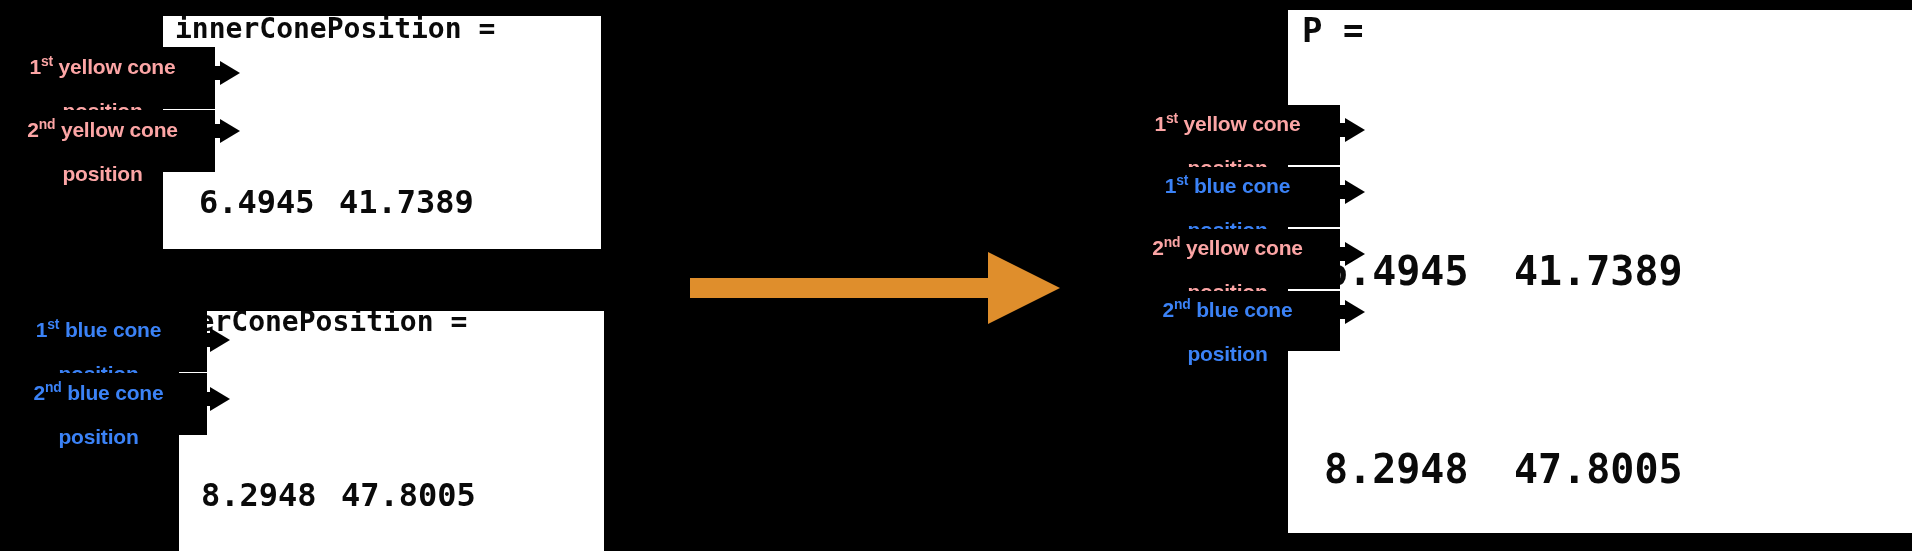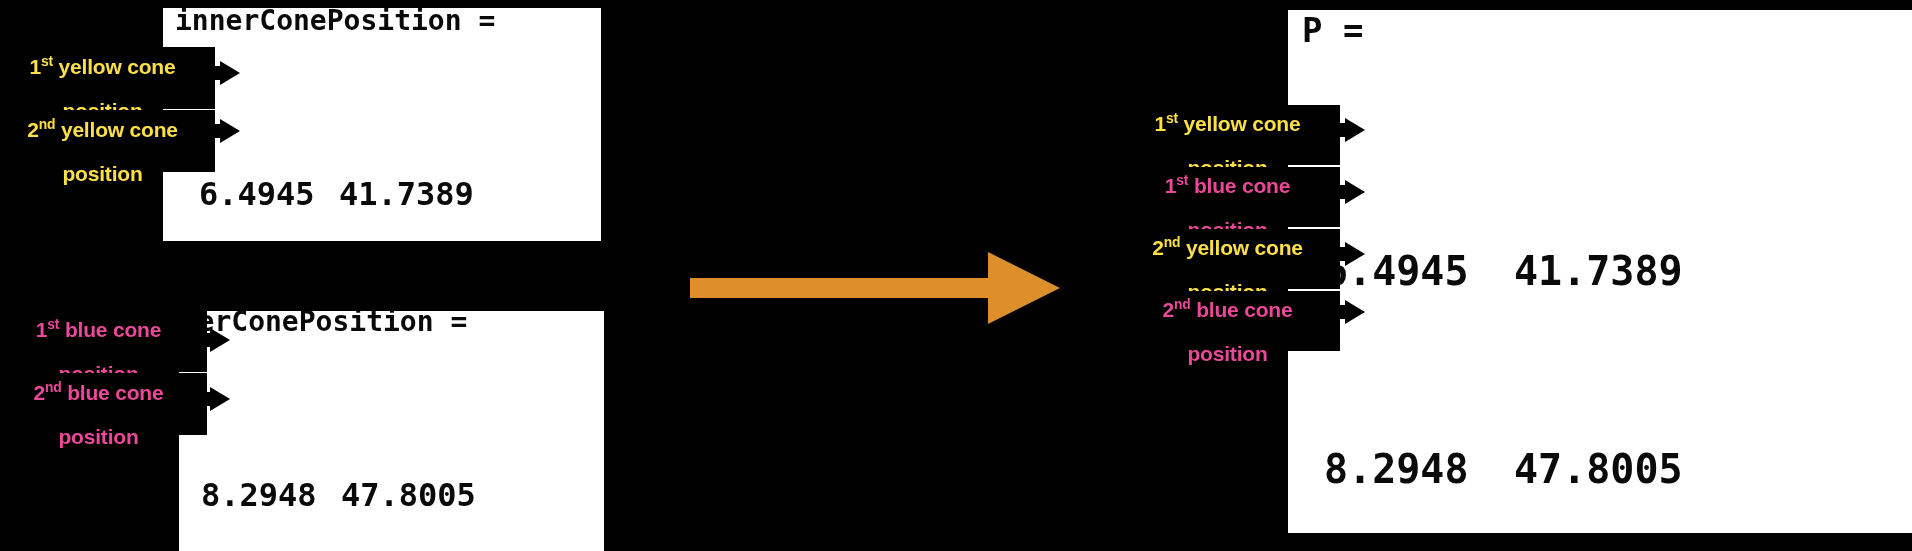--- a/index.html
+++ b/index.html
@@ -63,22 +63,22 @@
     line-height: 1.04;
     font-weight: bold;
     white-space: pre-line;
     letter-spacing: -0.2px;
   }
   .callout-text sup {
     font-size: 0.66em;
     vertical-align: super;
     line-height: 0;
   }
-  .c-yellow { color: #fde047; }
-  .c-blue   { color: #ec4899; }
+  .c-yellow { color: #fca5a5; }
+  .c-blue   { color: #3b82f6; }
 
   
   .callout .arrowhead {
     position: absolute;
     width: 0;
     height: 0;
     border-style: solid;
     border-color: transparent transparent transparent #000000;
   }
   .callout .arrowshaft {
@@ -90,21 +90,21 @@
   #orange-arrow {
     position: absolute;
     z-index: 4;
   }
 </style>
 </head>
 <body>
 
 <div id="stage">
 
-  <div class="panel" style="left:163px; top:8px; width:438px; height:233px;">
+  <div class="panel" style="left:163px; top:16px; width:438px; height:233px;">
     <div class="panel-title" style="left:12px; top:-4px; font-size:28px;">innerConePosition =</div>
 
     <div class="matrix" style="left:36px; top:64px; font-size:32px; line-height:49px;">
       <span class="mrow"><span class="mcol" style="width:140px">6.4945</span><span class="mcol" style="width:190px">41.7389</span></span>
       
       
     </div>
   </div>
 
   <div class="callout" style="left:0px; top:47px; width:215px; height:62px;">

